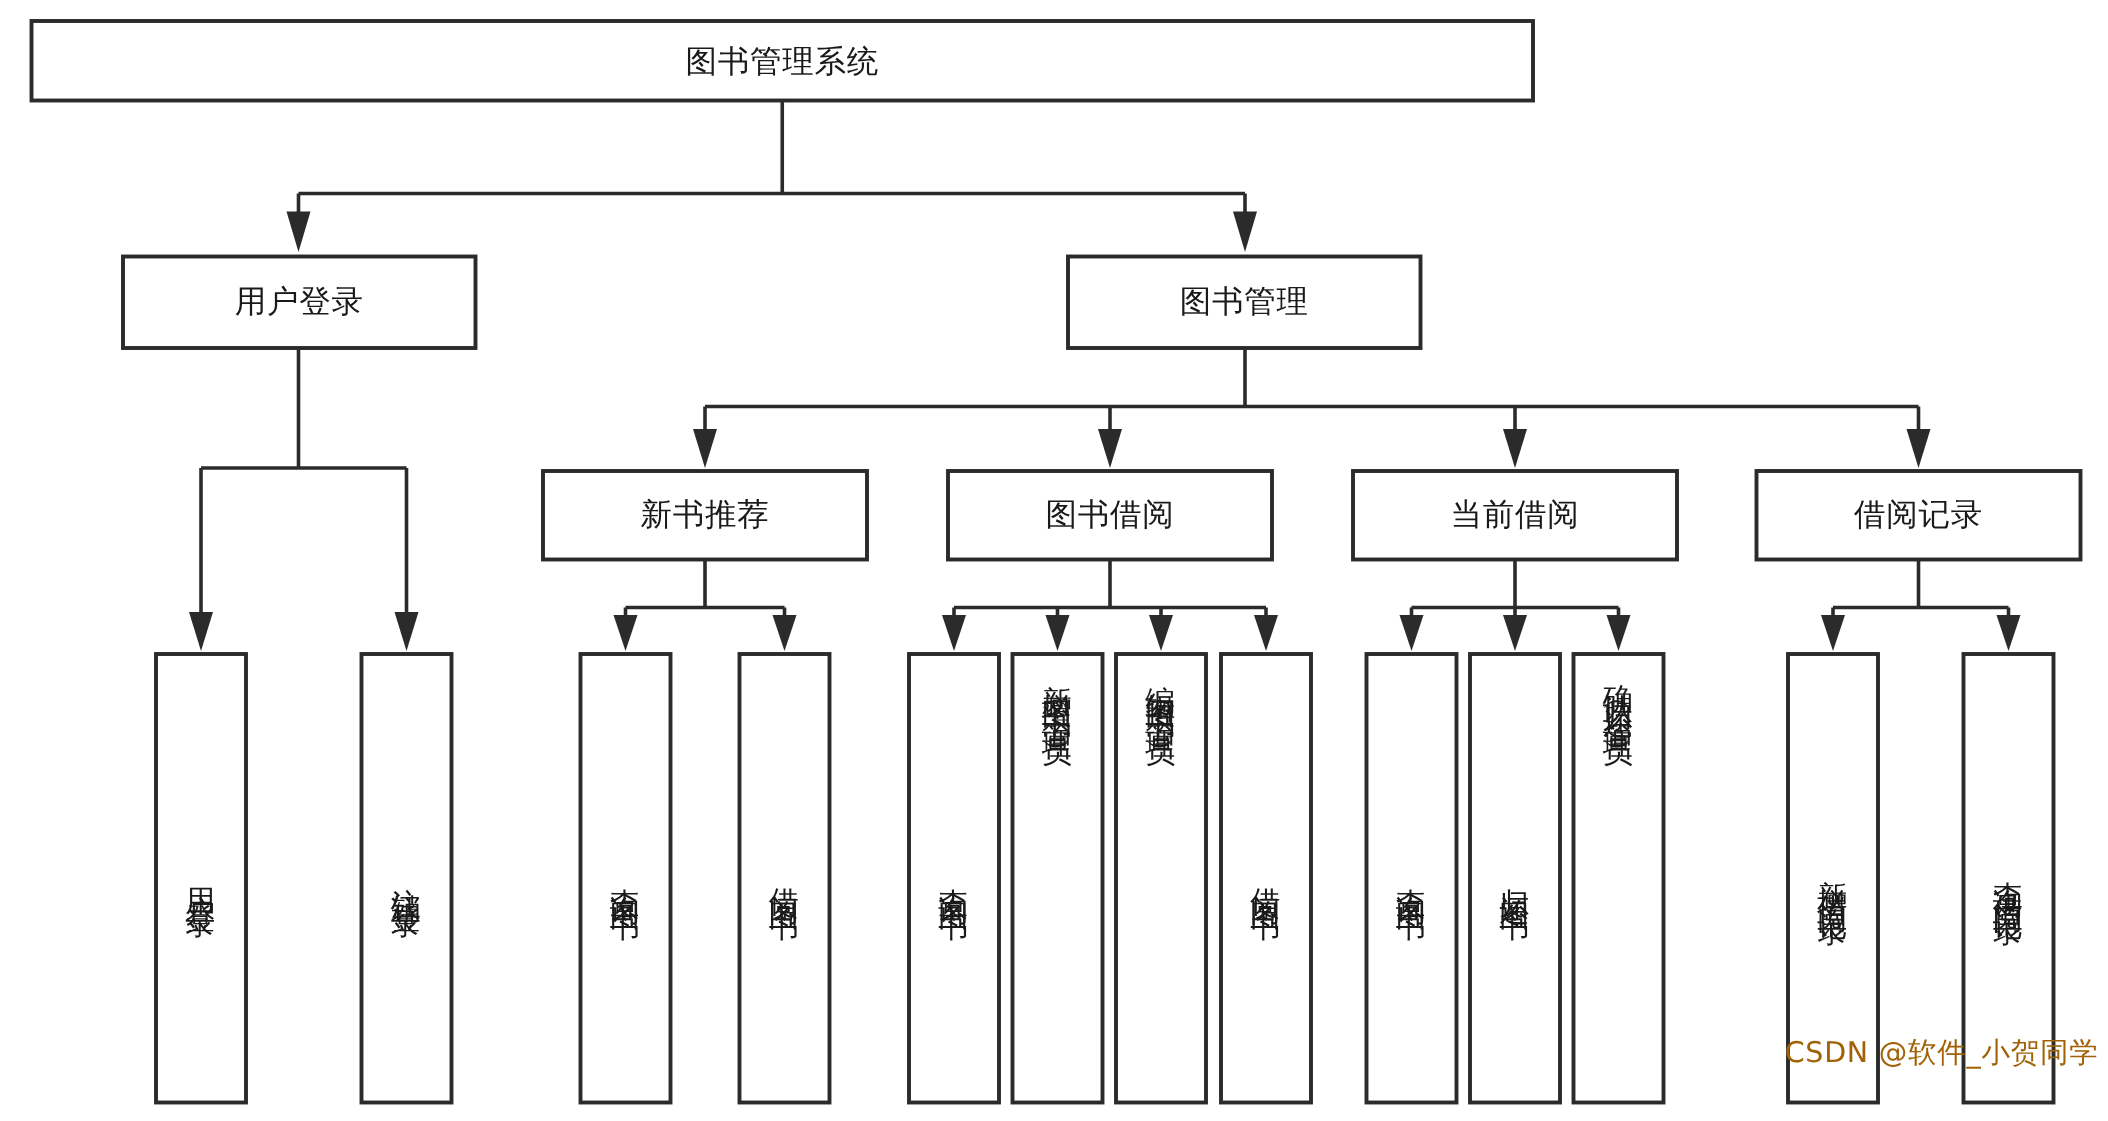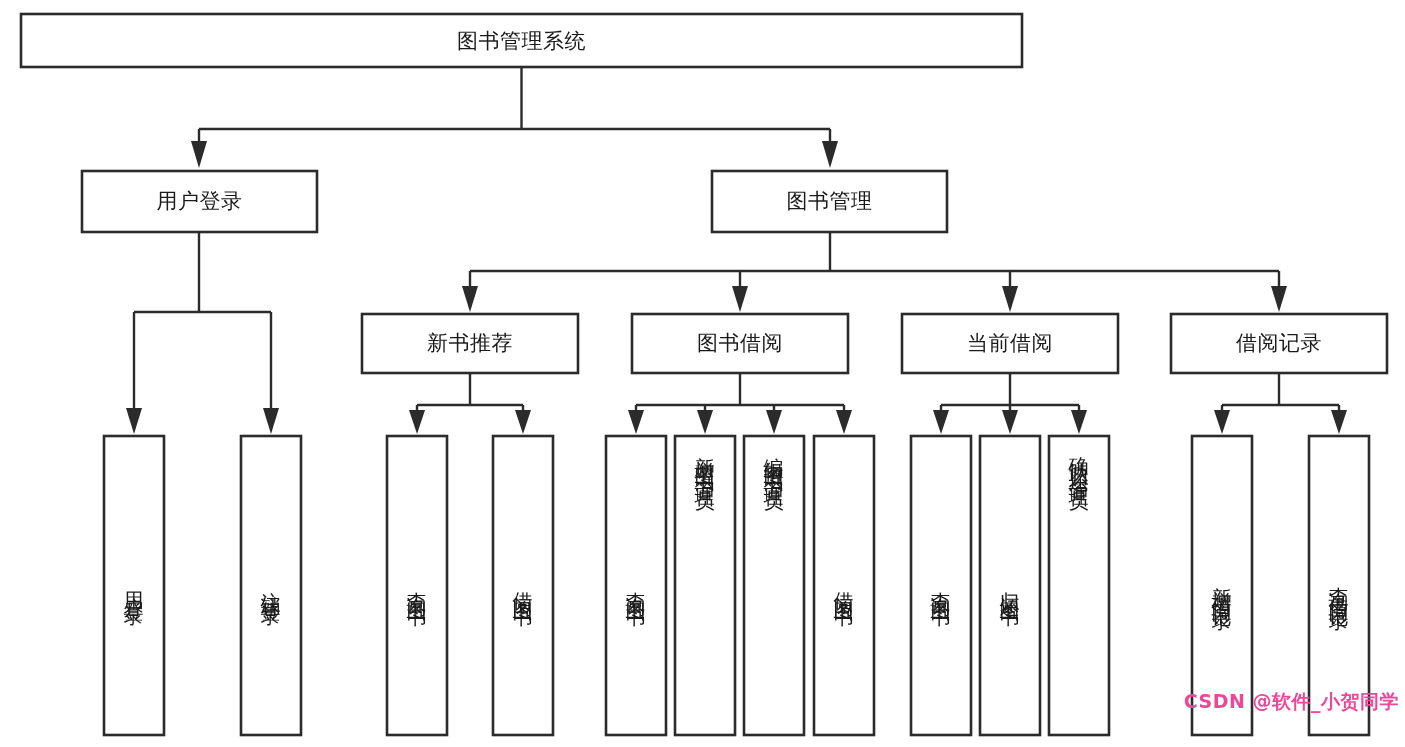--- a/index.html
+++ b/index.html
@@ -77,25 +77,24 @@
     letter-spacing: 5px;
     white-space: nowrap;
     text-align: left;
   }
   .watermark {
     position: absolute;
     right: 6px;
     bottom: 4px;
     font-family: "DejaVu Sans", "Liberation Sans", sans-serif;
     font-size: 19px;
-    color: #ec4899;
+    color: #a16207;
     letter-spacing: 0.5px;
     white-space: nowrap;
     pointer-events: none;
-    font-weight: bold;
   }
 </style>
 </head>
 <body>
 
 <div id="diagram-root">
 
   <svg class="diagram-canvas" viewBox="0 0 1405 747">
 
     <g>

